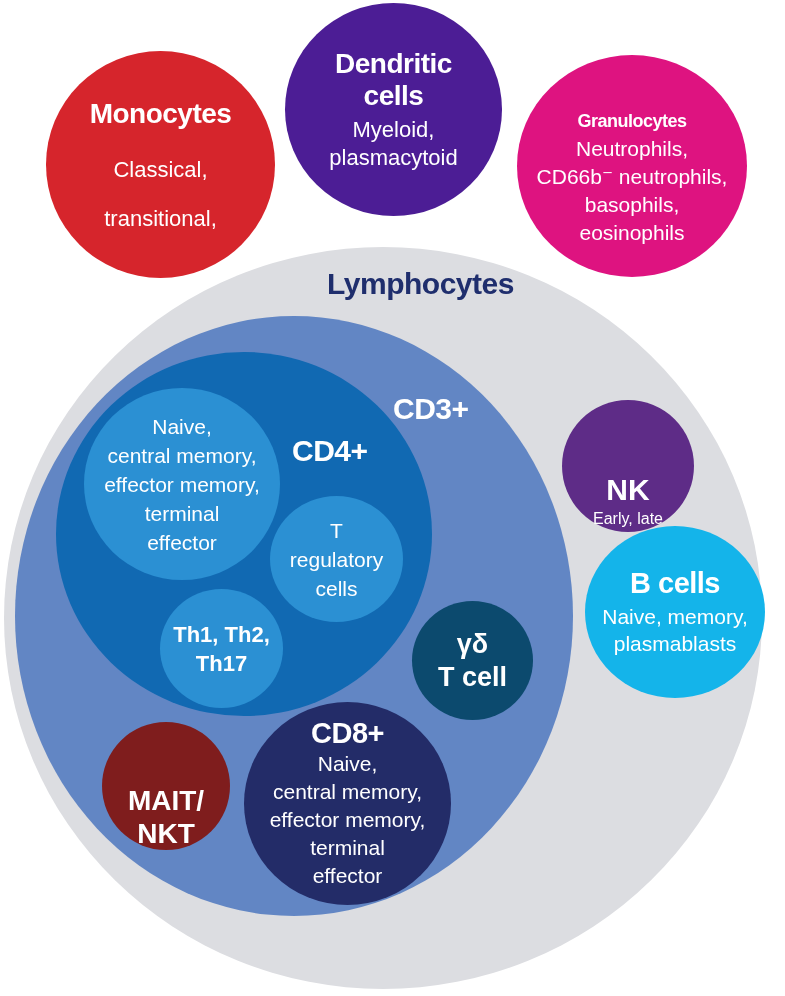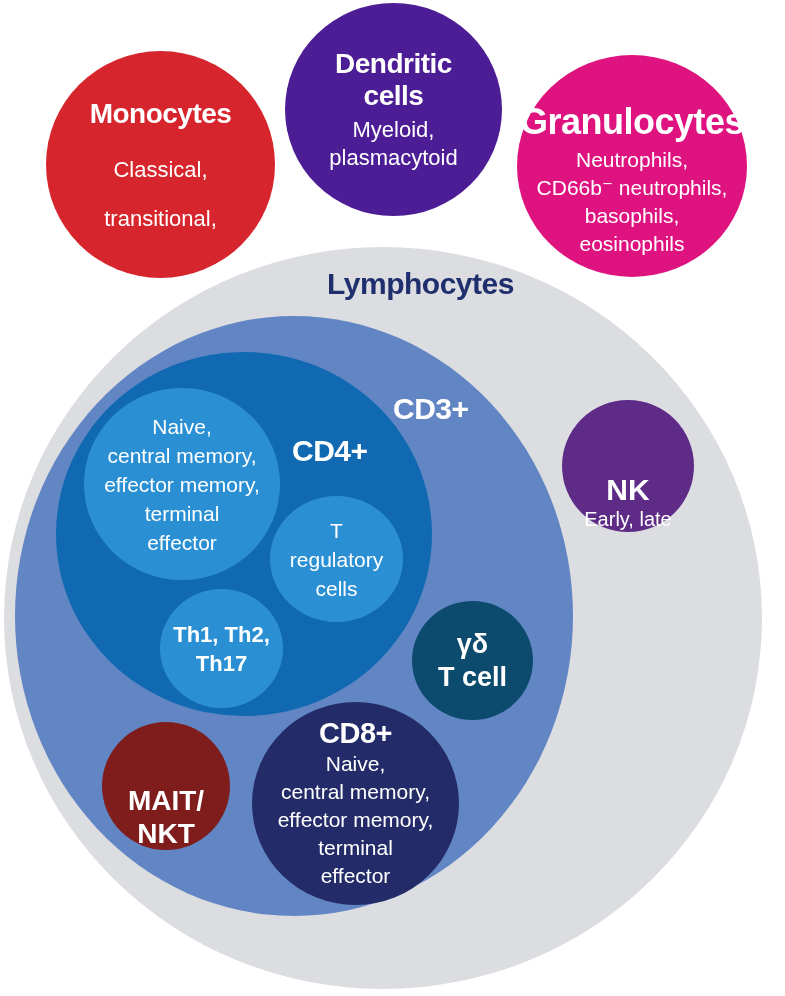--- a/index.html
+++ b/index.html
@@ -29,39 +29,39 @@
     text-align: center; font-size: 30px; font-weight: 700;
     letter-spacing: -0.5px;
   }
   
   .cd3   { left: 15px;  top: 316px; width: 558px; height: 600px; }
   .cd4   { left: 56px;  top: 352px; width: 376px; height: 364px; }
   .naive { left: 84px;  top: 388px; width: 196px; height: 192px; }
   .treg  { left: 270px; top: 496px; width: 133px; height: 126px; }
   .th    { left: 160px; top: 589px; width: 123px; height: 119px; }
   .gd    { left: 412px; top: 601px; width: 121px; height: 119px; }
-  .cd8   { left: 252px; top: 702px; width: 207px; height: 203px; }
+  .cd8   { left: 244px; top: 702px; width: 207px; height: 203px; }
   .mait  { left: 102px; top: 722px; width: 128px; height: 128px; }
   .nk    { left: 562px; top: 400px; width: 132px; height: 132px; justify-content: flex-end; }
   .bcells{ left: 585px; top: 526px; width: 180px; height: 172px; }
   
   .monocytes    { left: 46px;  top: 51px; width: 229px; height: 227px; }
   .dendritic    { left: 285px; top: 3px;  width: 217px; height: 213px; }
   .granulocytes { left: 517px; top: 55px; width: 230px; height: 222px; padding-top: 26px; }
 
   
   .monocytes .title { font-size: 28px; font-weight: 700; margin-bottom: 4px; letter-spacing: -0.5px; }
   .monocytes .line  { font-size: 22px; line-height: 27px; margin-top: 22px; }
   .dendritic .title { font-size: 28px; font-weight: 700; line-height: 32px; letter-spacing: -0.5px; }
   .dendritic .sub-gap { margin-top: 4px; }
   .dendritic .line  { font-size: 22px; line-height: 28px; }
-  .granulocytes .title { font-size: 36px; font-weight: 700; margin-bottom: 3px; letter-spacing: -0.5px; }
+  .granulocytes .title { font-size: 18px; font-weight: 700; margin-bottom: 3px; letter-spacing: -0.5px; }
   .granulocytes .line  { font-size: 21px; line-height: 28px; }
   .nk .title    { font-size: 30px; font-weight: 700; line-height: 33px; }
-  .nk .line     { font-size: 20px; line-height: 26px; }
+  .nk .line     { font-size: 16px; line-height: 26px; }
   .bcells .title{ font-size: 29px; font-weight: 700; margin-bottom: 3px; letter-spacing: -0.5px; }
   .bcells .line { font-size: 21px; line-height: 27px; }
   .naive .line  { font-size: 21px; line-height: 29px; }
   .treg .line   { font-size: 21px; line-height: 29px; }
   .th .line     { font-size: 22px; font-weight: 600; line-height: 29px; }
   .gd .line     { font-size: 27px; font-weight: 700; line-height: 33px; }
   .cd8 .title   { font-size: 29px; font-weight: 700; line-height: 33px; letter-spacing: -0.5px; }
   .cd8 .line    { font-size: 21px; line-height: 28px; }
   .mait .line   { font-size: 28px; font-weight: 700; line-height: 33px; }
   .float-label {
@@ -119,20 +119,25 @@
   <div class="circle mait" style="background-color: #7f1d1d; justify-content: flex-end;">
     <div class="line">MAIT/</div>
     <div class="line">NKT</div>
   </div>
 
   <div class="circle nk" style="background-color: rgb(94, 44, 135);">
     <div class="title">NK</div>
     <div class="line">Early, late</div>
   </div>
 
+  <div class="circle bcells" style="background-color: rgb(20, 180, 234);">
+    <div class="title">B cells</div>
+    <div class="line">Naive, memory,</div>
+    <div class="line">plasmablasts</div>
+  </div>
 
   <div class="float-label cd3-label">CD3+</div>
   <div class="float-label cd4-label">CD4+</div>
 
   <div class="circle monocytes" style="background-color: rgb(214, 37, 44);">
     <div class="title">Monocytes</div>
     <div class="line">Classical,</div>
     <div class="line">transitional,</div>
   </div>
 

